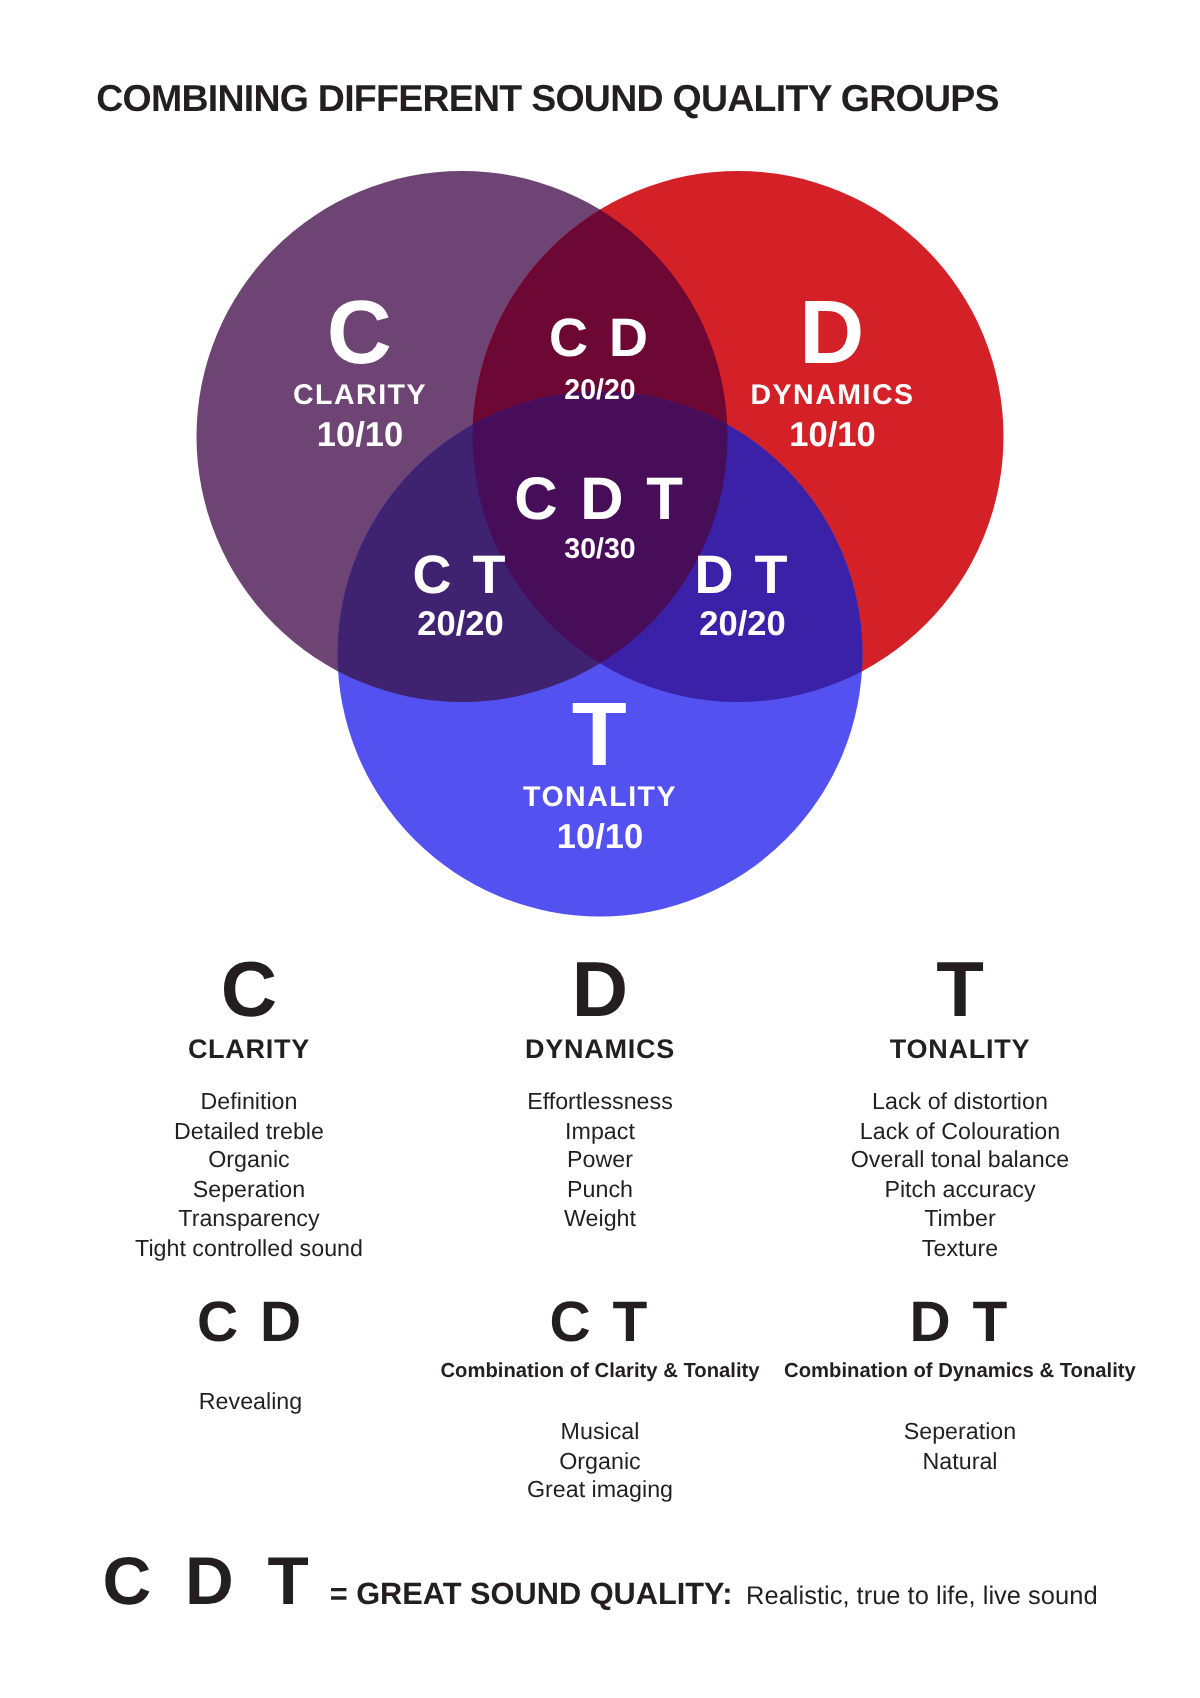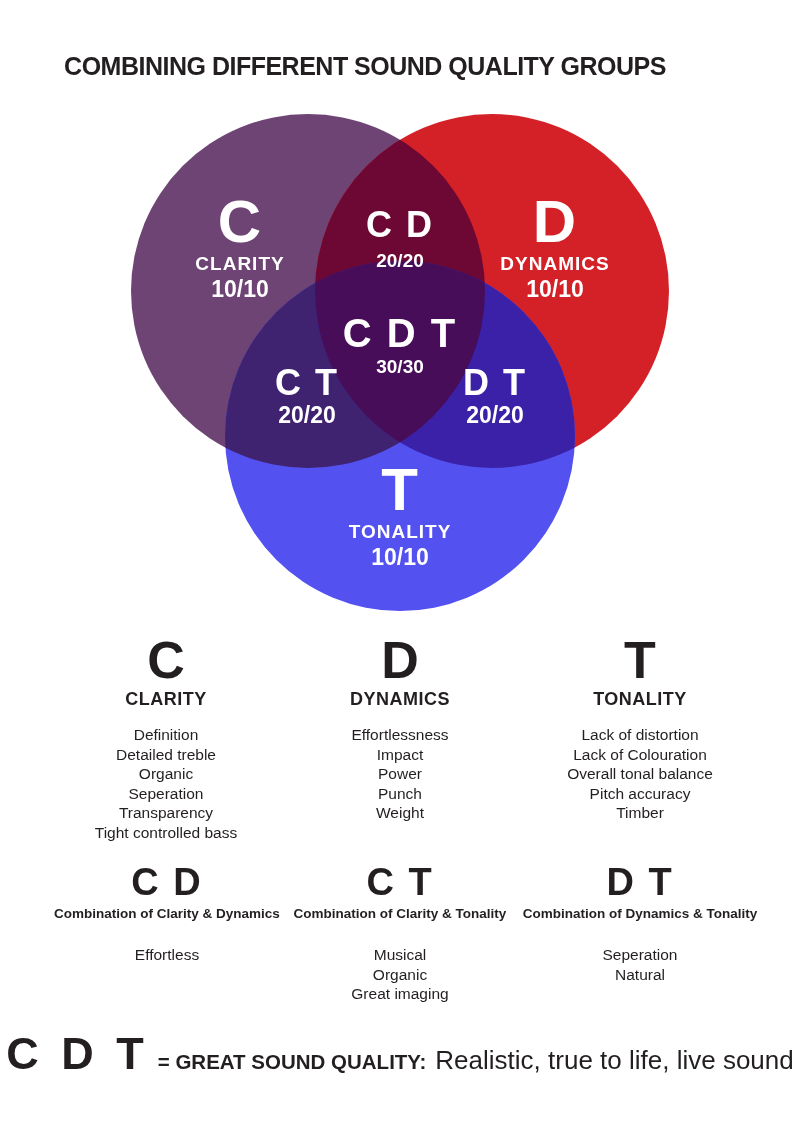--- a/index.html
+++ b/index.html
@@ -39,21 +39,21 @@
   .c-caption{font-size:13.5px;font-weight:bold;line-height:17px;margin-top:3px;}
   .c-list{margin-top:23px;}
   .c-item{font-size:15.5px;line-height:19.5px;}
 
   .footer{
     position:absolute;top:1028px;left:0;width:800px;
     display:flex;justify-content:center;align-items:baseline;gap:9px;
   }
   .f-letter{font-size:45px;font-weight:bold;letter-spacing:5px;}
   .f-bold{font-size:20.5px;font-weight:bold;}
-  .f-rest{font-size:26px;font-weight:normal;}
+  .f-rest{font-size:17px;font-weight:normal;}
 </style>
 </head>
 <body>
 
 <div class="page">
 
   <h1 class="title">COMBINING DIFFERENT SOUND QUALITY GROUPS</h1>
 
   <div>
     <svg class="venn-svg" viewBox="0 0 800 650" aria-hidden="true">
@@ -126,21 +126,21 @@
   <div>
     <div class="gcol" style="left:46px;top:634px;">
       <div class="g-letter">C</div>
       <div class="g-name">CLARITY</div>
       <div class="g-list">
         <div class="g-item">Definition</div>
         <div class="g-item">Detailed treble</div>
         <div class="g-item">Organic</div>
         <div class="g-item">Seperation</div>
         <div class="g-item">Transparency</div>
-        <div class="g-item">Tight controlled bass</div>
+        <div class="g-item">Tight controlled sound</div>
       </div>
     </div>
 
     <div class="gcol" style="left:280px;top:634px;">
       <div class="g-letter">D</div>
       <div class="g-name">DYNAMICS</div>
       <div class="g-list">
         <div class="g-item">Effortlessness</div>
         <div class="g-item">Impact</div>
         <div class="g-item">Power</div>
@@ -151,30 +151,30 @@
 
     <div class="gcol" style="left:520px;top:634px;">
       <div class="g-letter">T</div>
       <div class="g-name">TONALITY</div>
       <div class="g-list">
         <div class="g-item">Lack of distortion</div>
         <div class="g-item">Lack of Colouration</div>
         <div class="g-item">Overall tonal balance</div>
         <div class="g-item">Pitch accuracy</div>
         <div class="g-item">Timber</div>
+        <div class="g-item">Texture</div>
       </div>
     </div>
   </div>
 
   <div>
     <div class="ccol" style="left:37px;top:862px;">
       <div class="c-letter">C D</div>
-      <div class="c-caption">Combination of Clarity &amp; Dynamics</div>
       <div class="c-list">
-        <div class="c-item">Effortless</div>
+        <div class="c-item">Revealing</div>
       </div>
     </div>
 
     <div class="ccol" style="left:270px;top:862px;">
       <div class="c-letter">C T</div>
       <div class="c-caption">Combination of Clarity &amp; Tonality</div>
       <div class="c-list">
         <div class="c-item">Musical</div>
         <div class="c-item">Organic</div>
         <div class="c-item">Great imaging</div>

